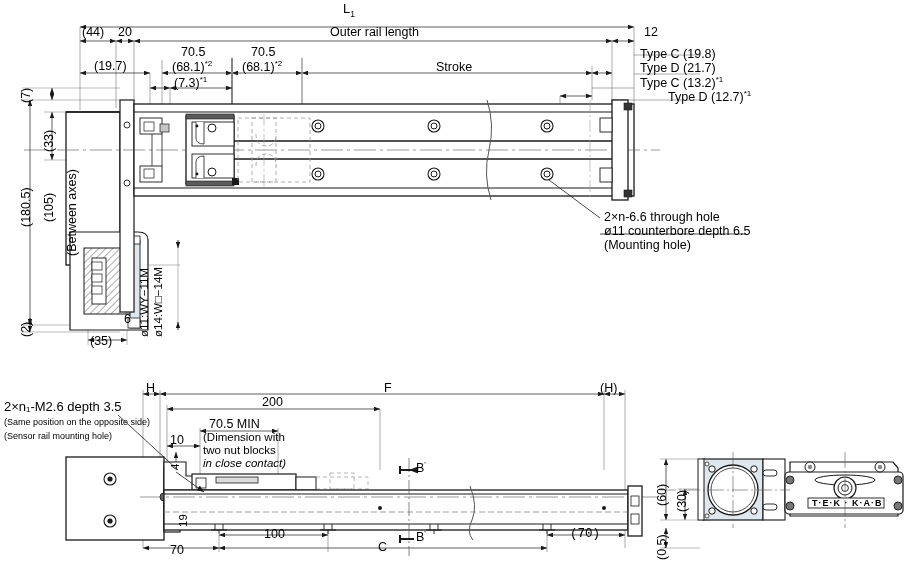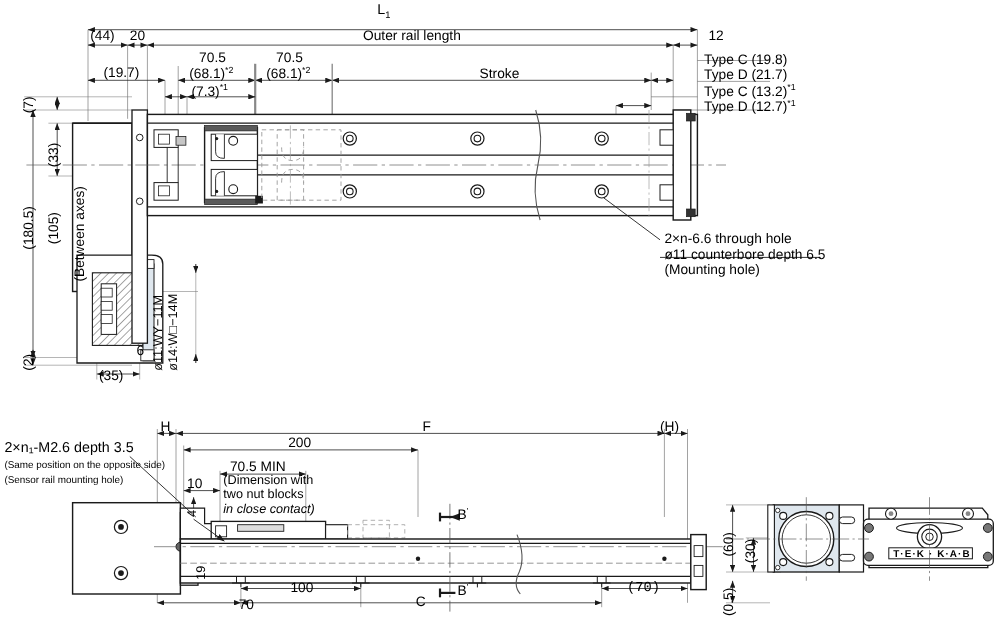--- a/index.html
+++ b/index.html
@@ -332,21 +332,21 @@
 <div class="lbl t12" style="left:181px;top:46px;">70.5</div>
 <div class="lbl t12" style="left:172px;top:60px;"><span>(68.1)</span><span class="sup">*2</span></div>
 <div class="lbl t12" style="left:251px;top:46px;">70.5</div>
 <div class="lbl t12" style="left:242px;top:60px;"><span>(68.1)</span><span class="sup">*2</span></div>
 <div class="lbl t12" style="left:174px;top:76px;"><span>(7.3)</span><span class="sup">*1</span></div>
 <div class="lbl t12" style="left:436px;top:61px;">Stroke</div>
 
 <div class="lbl t12" style="left:640px;top:48px;">Type C  (19.8)</div>
 <div class="lbl t12" style="left:640px;top:62px;">Type D  (21.7)</div>
 <div class="lbl t12" style="left:640px;top:76px;"><span>Type C  (13.2)</span><span class="sup">*1</span></div>
-<div class="lbl t12" style="left:640px;top:90px;"><span>Type D  (12.7)</span><span class="sup">*1</span></div>
+<div class="lbl t12" style="left:668px;top:90px;"><span>Type D  (12.7)</span><span class="sup">*1</span></div>
 
 <div class="lbl t12 rot" style="left:20px;top:103px;">(7)</div>
 <div class="lbl t12 rot" style="left:43px;top:152px;">(33)</div>
 <div class="lbl t12 rot" style="left:20px;top:227px;">(180.5)</div>
 <div class="lbl t12 rot" style="left:43px;top:222px;">(105)</div>
 <div class="lbl t12 rot" style="left:66px;top:256px;">(Between axes)</div>
 <div class="lbl t12 rot" style="left:20px;top:337px;">(2)</div>
 <div class="lbl t12" style="left:90px;top:335px;">(35)</div>
 <div class="lbl t12" style="left:124px;top:313px;">6</div>
 
@@ -361,21 +361,21 @@
 <div class="lbl t12" style="left:600px;top:382px;">(H)</div>
 <div class="lbl t12" style="left:262px;top:396px;">200</div>
 <div class="lbl t12" style="left:384px;top:382px;">F</div>
 <div class="lbl t12" style="left:209px;top:418px;">70.5 MIN</div>
 <div class="lbl t11" style="left:203px;top:432px;">(Dimension with</div>
 <div class="lbl t11" style="left:203px;top:445px;">two nut blocks</div>
 <div class="lbl t11" style="left:203px;top:458px;font-style:italic;">in close contact)</div>
 <div class="lbl t12" style="left:170px;top:434px;">10</div>
 <div class="lbl t11 rot" style="left:170px;top:470px;">4</div>
 <div class="lbl t11 rot" style="left:178px;top:527px;">19</div>
-<div class="lbl t12" style="left:170px;top:544px;margin-left:47px;">70</div>
+<div class="lbl t12" style="left:170px;top:544px;">70</div>
 <div class="lbl t12" style="left:264px;top:528px;">100</div>
 <div class="lbl t12" style="left:378px;top:541px;">C</div>
 <div class="lbl t12" style="left:570px;top:528px;font-family:Liberation Mono, monospace;">(70)</div>
 <div class="lbl t12" style="left:416px;top:461px;"><span>B</span><span class="sup">'</span></div>
 <div class="lbl t12" style="left:416px;top:530px;"><span>B</span><span class="sup">'</span></div>
 
 <div class="lbl t13" style="left:4px;top:400px;">2×n₁-M2.6 depth 3.5</div>
 <div class="lbl t9" style="left:4px;top:418px;">(Same position on the opposite side)</div>
 <div class="lbl t9" style="left:4px;top:432px;">(Sensor rail mounting hole)</div>
 

